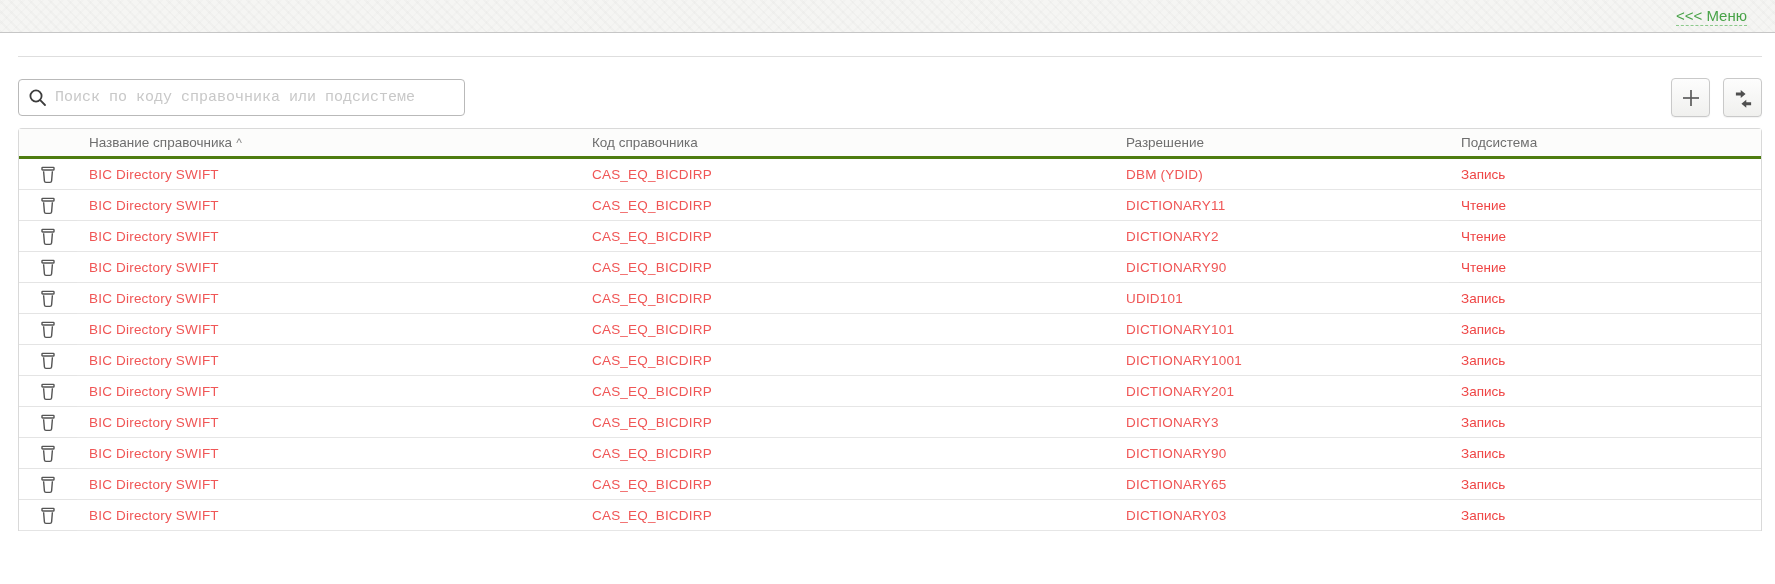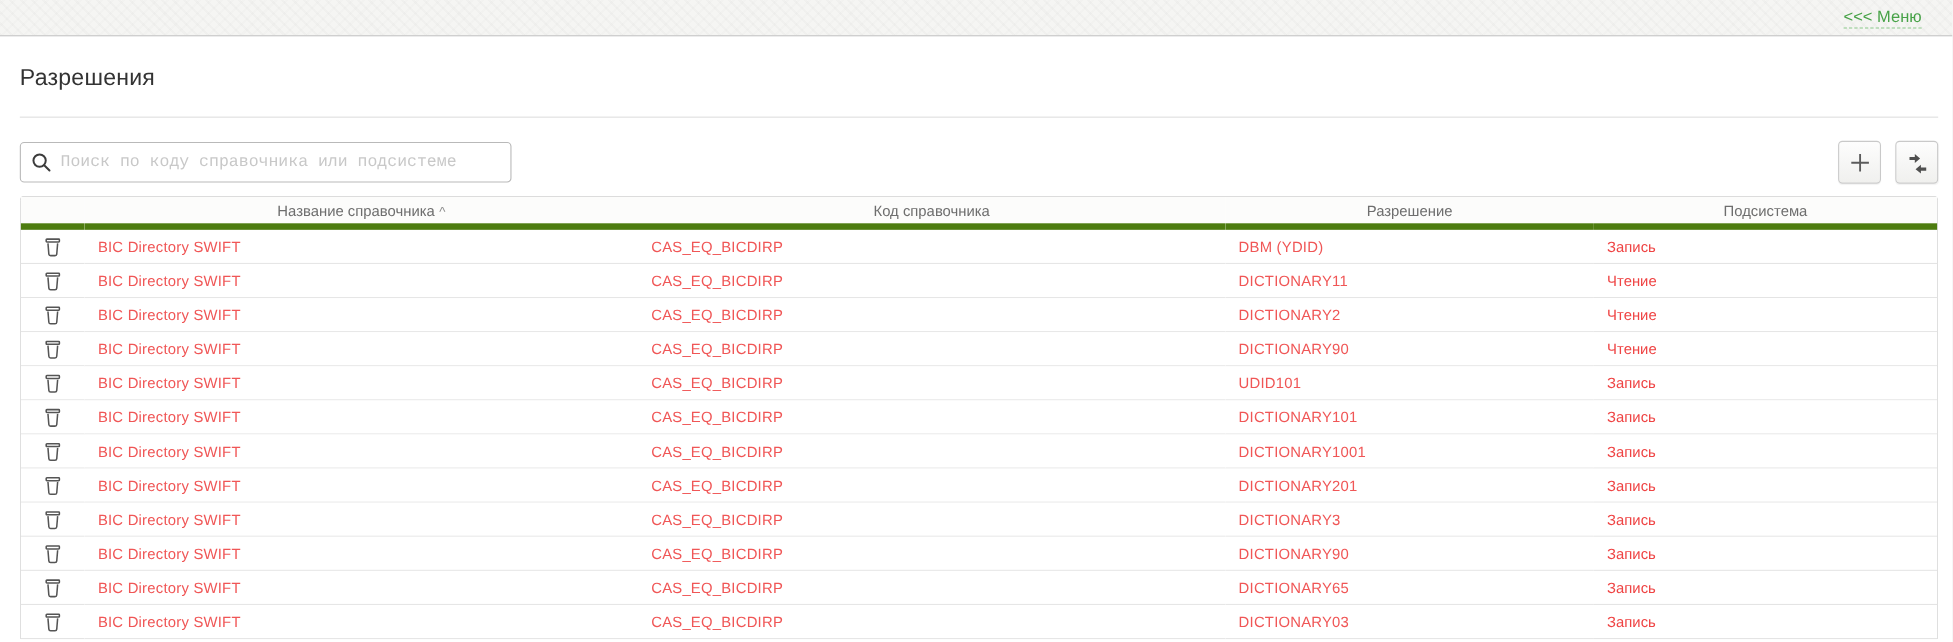--- a/index.html
+++ b/index.html
@@ -104,25 +104,25 @@
     font-size: 13.5px;
   }
   .perm-table col.c-icon { width: 58px; }
   .perm-table col.c-name { width: 503px; }
   .perm-table col.c-code { width: 534px; }
   .perm-table col.c-subsys { width: 335px; }
   .perm-table col.c-perm  { width: auto; }
 
   .perm-table th {
     height: 30px;
-    text-align: center;
+    text-align: left;
     font-weight: 400;
     color: #6e6e6e;
     background: #fcfcfb;
-    border-bottom: 6px solid #4d7c0f;
+    border-bottom: 3px solid #4d7c0f;
     padding: 0 12px;
     white-space: nowrap;
     overflow: hidden;
   }
   .sort-caret { color: #8a8a8a; font-size: 12px; margin-left: 4px; }
 
   .perm-table td {
     height: 31px;
     border-bottom: 1px solid #e4e4e4;
     padding: 0 12px;
@@ -152,21 +152,20 @@
 </style>
 </head>
 <body>
 
 <div class="topbar">
   <a class="menu-link" href="#">&lt;&lt;&lt; Меню</a>
 </div>
 
 <div class="content">
 
-  <h1 class="page-title">Разрешения</h1>
 
   <div class="divider"></div>
 
   <div class="toolbar">
     <div class="search-wrap">
       <svg width="19" height="19" viewBox="0 0 19 19">
         <circle cx="8" cy="8" r="5.6" fill="none" stroke="#3c3c3c" stroke-width="1.8"></circle>
         <line x1="12.2" y1="12.2" x2="17" y2="17" stroke="#3c3c3c" stroke-width="1.8" stroke-linecap="round"></line>
       </svg>
       <input class="search-input" type="text" placeholder="Поиск по коду справочника или подсистеме" style="">

